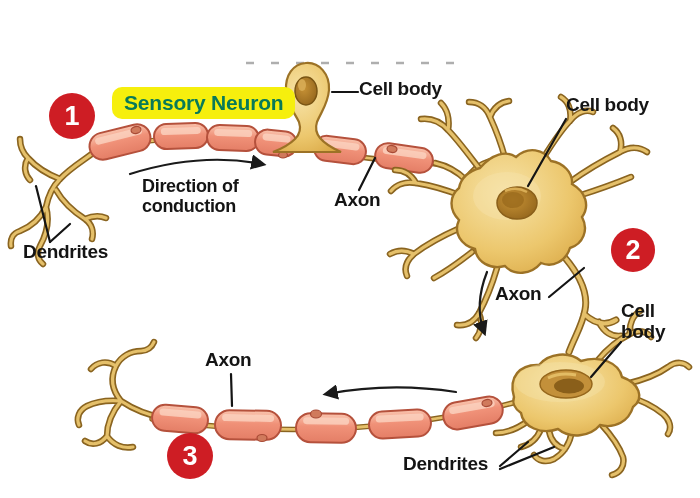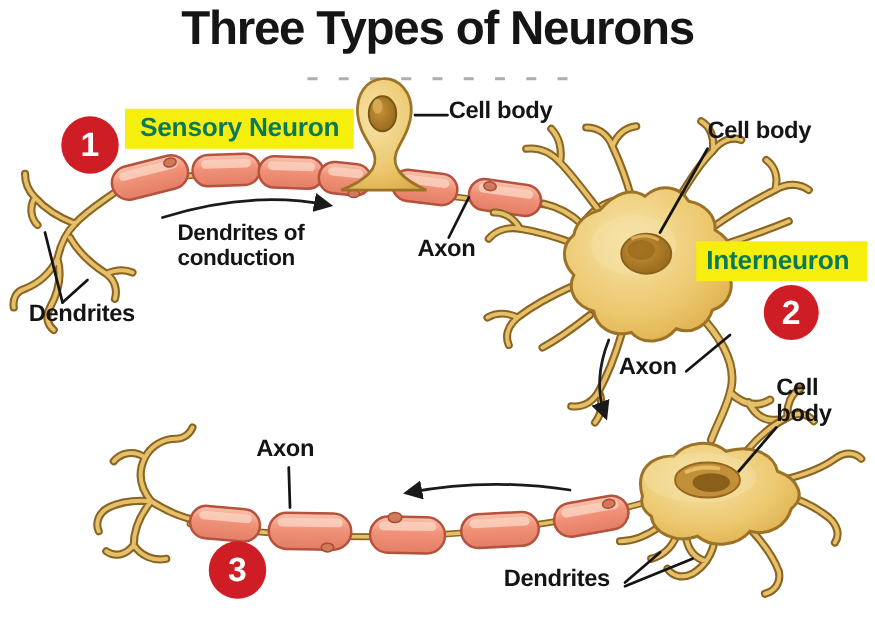--- a/index.html
+++ b/index.html
@@ -196,38 +196,36 @@
       <path class="ptr" d="M231,374 L232,406"></path>
       <path class="ptr" d="M500,466 L528,442"></path>
       <path class="ptr" d="M500,469 L554,447"></path>
     </g>
 
     <path class="arrow" d="M130,174 Q200,152 262,164" marker-end="url(#ah)"></path>
     <path class="arrow" d="M487,272 Q474,305 484,332" marker-end="url(#ah)"></path>
     <path class="arrow" d="M456,392 Q390,382 327,394" marker-end="url(#ah)"></path>
   </svg>
 
-  <div class="title">Three Types of Neurons</div>
 
   <div class="badge" style="left:49px;top:93px;">
     <span>1</span>
   </div>
-  <div class="hl" style="left:100px;top:87px;">Sensory Neuron</div>
+  <div class="hl" style="left:112px;top:87px;border-radius:10px;">Sensory Neuron</div>
 
   <div class="lbl" style="left:359px;top:79px;">Cell body</div>
 
-  <div class="lbl wrap" style="left:142px;top:177px;width:122px;font-size:18px;">Dendrites of conduction</div>
+  <div class="lbl wrap" style="left:142px;top:177px;width:122px;font-size:18px;">Direction of conduction</div>
 
   <div class="lbl" style="left:334px;top:190px;">Axon</div>
 
   <div class="lbl" style="left:23px;top:242px;">Dendrites</div>
 
   <div class="lbl" style="left:566px;top:95px;">Cell body</div>
 
-  <div class="hl" style="left:557px;top:193px;width:129px;padding:3px 0 3px 8px;">Interneuron</div>
   <div class="badge" style="left:611px;top:228px;width:44px;height:44px;">
     <span>2</span>
   </div>
 
   <div class="lbl" style="left:495px;top:284px;">Axon</div>
 
   <div class="lbl wrap" style="left:621px;top:301px;width:56px;">Cell body</div>
 
   <div class="lbl" style="left:205px;top:350px;">Axon</div>
 

